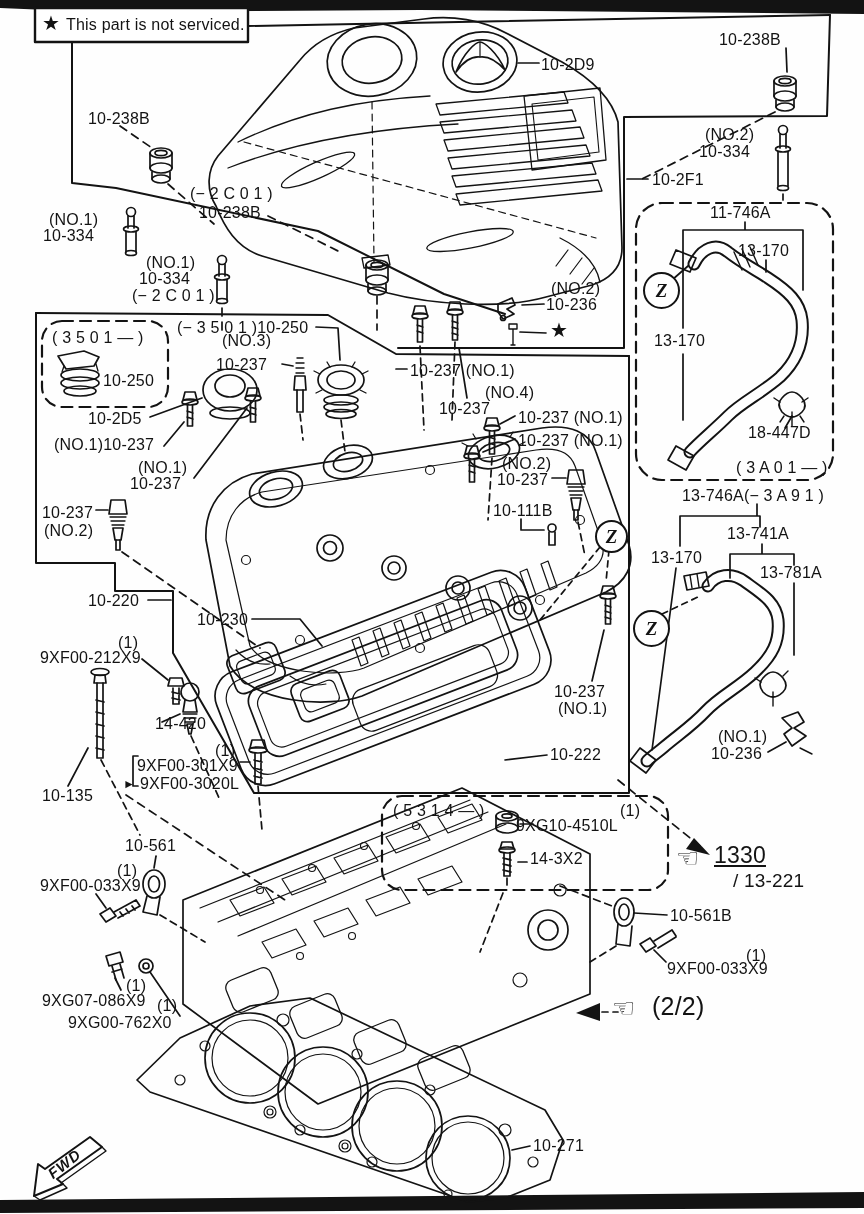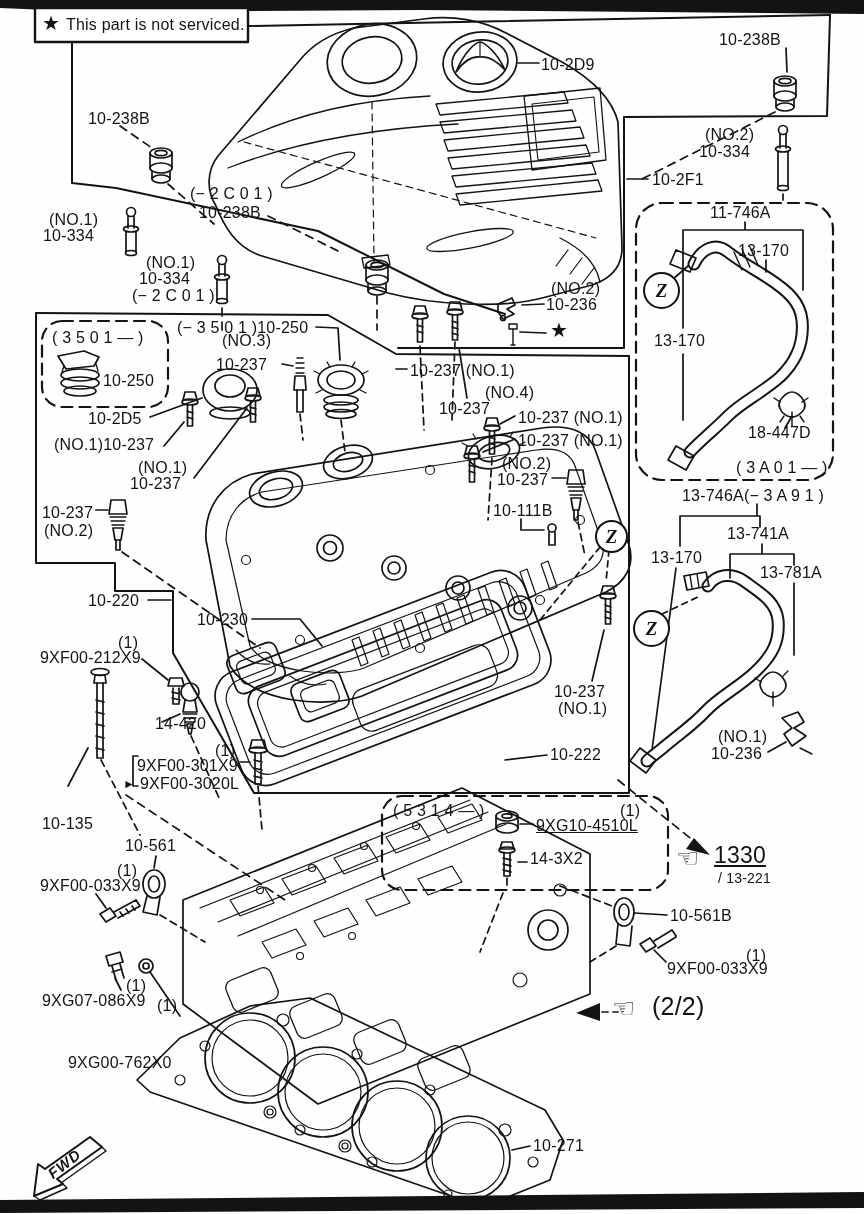--- a/index.html
+++ b/index.html
@@ -7,21 +7,21 @@
           font-family:"Liberation Sans",sans-serif;}
   svg{position:absolute;left:0;top:0;}
   .lbl{position:absolute;font:16px/1.08 "Liberation Sans",sans-serif;color:#131313;
        white-space:nowrap;letter-spacing:.2px;}
   .zc{position:absolute;border:2.2px solid #131313;border-radius:50%;color:#131313;
       display:flex;align-items:center;justify-content:center;
       font:italic 700 19px "Liberation Serif",serif;background:#fff;}
   .fwd{transform:rotate(-38deg);font-weight:700;font-style:italic;font-size:15px;letter-spacing:1px;}
   .big{font-size:23px;text-decoration:underline;}
   .big2{font-size:25px;}
-  .med{font-size:14px;}
+  .med{font-size:19px;margin-left:15px;}
   .hand{font-size:26px;line-height:1;}
   .tiny{font-size:12px;}
   .star{font-size:20px;line-height:1;}
 </style>
 </head>
 <body>
 
 <div id="canvas">
 
 <svg width="864" height="1214" viewBox="0 0 864 1214">
@@ -549,31 +549,31 @@
       <div class="lbl" style="left: 711px; top: 745px;">10-236</div>
       <div class="lbl" style="left: 88px; top: 592px;">10-220</div>
       <div class="lbl" style="left: 197px; top: 611px;">10-230</div>
       <div class="lbl" style="left: 118px; top: 634px;">(1)</div>
       <div class="lbl" style="left: 40px; top: 649px;">9XF00-212X9</div>
       <div class="lbl" style="left: 108px; top: 715px; margin-left: 47px;">14-420</div>
       <div class="lbl" style="left: 215px; top: 742px;">(1)</div>
       <div class="lbl" style="left: 137px; top: 757px;">9XF00-301X9</div>
       <div class="lbl tiny" style="left: 123px; top: 778px;">►</div>
       <div class="lbl" style="left: 140px; top: 775px;">9XF00-3020L</div>
-      <div class="lbl" style="left: 42px; top: 787px; margin-top: 28px;">10-135</div>
+      <div class="lbl" style="left: 42px; top: 787px;">10-135</div>
       <div class="lbl" style="left: 125px; top: 837px;">10-561</div>
       <div class="lbl" style="left: 117px; top: 862px;">(1)</div>
       <div class="lbl" style="left: 40px; top: 877px;">9XF00-033X9</div>
       <div class="lbl" style="left: 126px; top: 977px;">(1)</div>
       <div class="lbl" style="left: 42px; top: 992px;">9XG07-086X9</div>
       <div class="lbl" style="left: 157px; top: 997px;">(1)</div>
-      <div class="lbl" style="left: 68px; top: 1014px; margin-top: 40px;">9XG00-762X0</div>
+      <div class="lbl" style="left: 68px; top: 1014px;">9XG00-762X0</div>
       <div class="lbl" style="left: 393px; top: 802px;">( 5 3 1 4 — )</div>
       <div class="lbl" style="left: 620px; top: 802px;">(1)</div>
-      <div class="lbl" style="left: 536px; top: 817px; text-decoration: underline;">9XG10-4510L</div>
+      <div class="lbl" style="left: 516px; top: 817px;">9XG10-4510L</div>
       <div class="lbl" style="left: 530px; top: 850px;">14-3X2</div>
       <div class="lbl hand" style="left: 676px; top: 845px;">☜</div>
       <div class="lbl big" style="left: 714px; top: 843px;">1330</div>
       <div class="lbl med" style="left: 718px; top: 871px;">/ 13-221</div>
       <div class="lbl" style="left: 670px; top: 907px;">10-561B</div>
       <div class="lbl" style="left: 746px; top: 947px;">(1)</div>
       <div class="lbl" style="left: 667px; top: 960px;">9XF00-033X9</div>
       <div class="lbl hand" style="left: 612px; top: 995px;">☜</div>
       <div class="lbl big2" style="left: 652px; top: 993px;">(2/2)</div>
       <div class="lbl" style="left: 533px; top: 1137px;">10-271</div>

